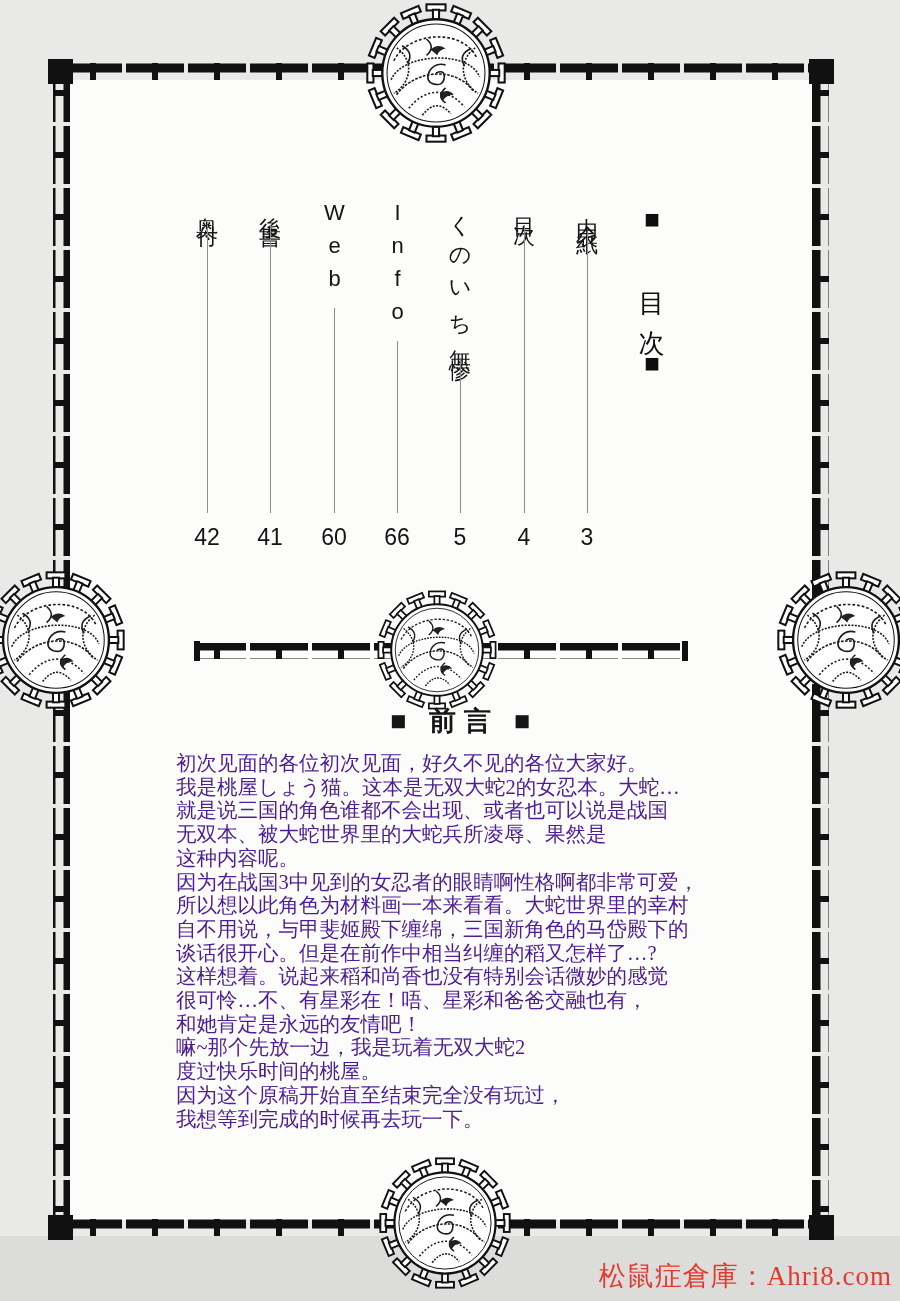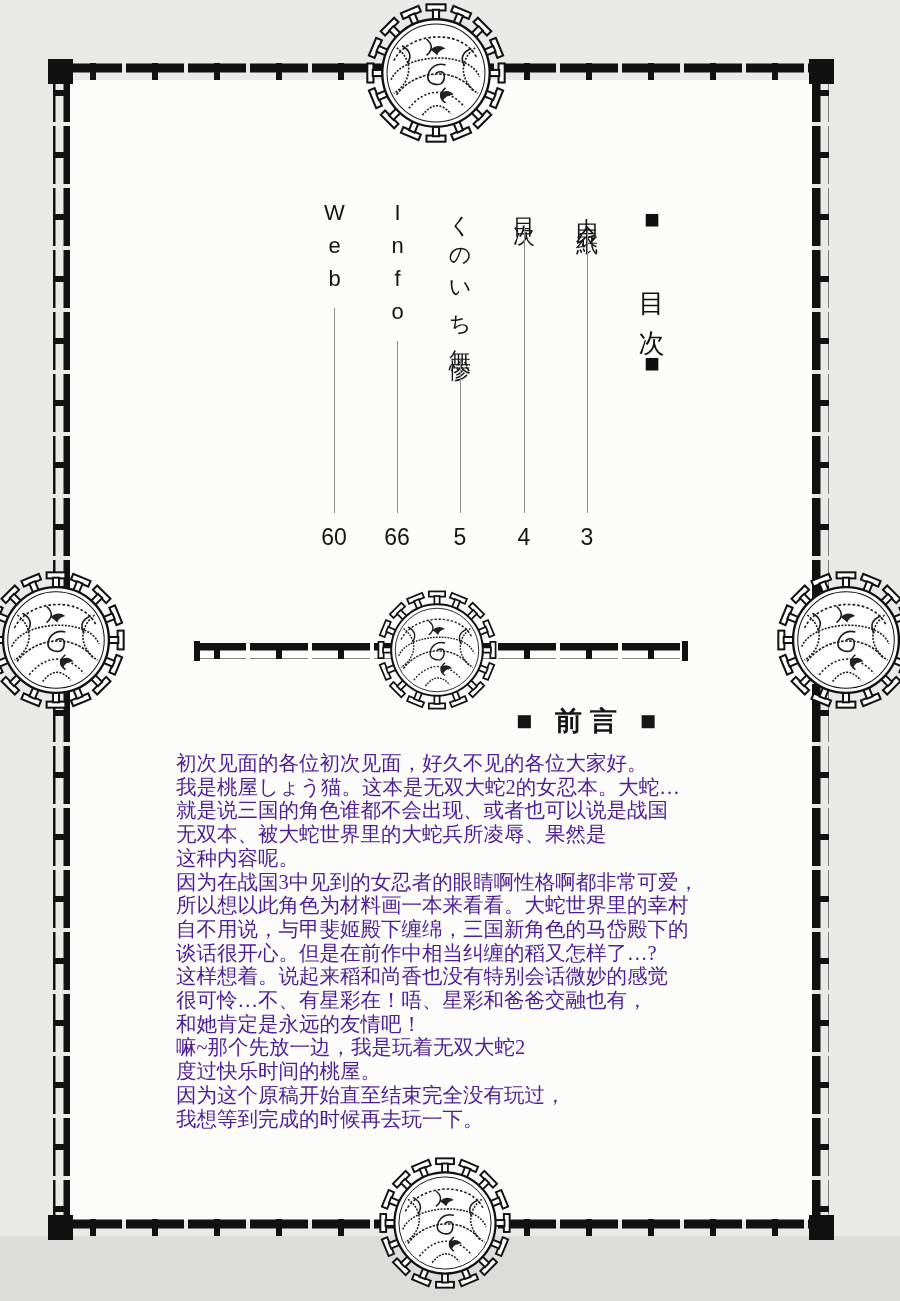--- a/index.html
+++ b/index.html
@@ -16,21 +16,21 @@
   .toc-line{flex:1 1 auto; width:1px; background:#8d8d8d; margin-top:9px; margin-bottom:11px;}
   .toc-page{font-family:"Liberation Sans", sans-serif; font-size:23px; color:#141414; height:28px;}
   .toc-title{position:absolute; left:622px; top:204px; width:60px; height:245px;
              display:flex; justify-content:center;}
   .toc-title span{writing-mode:vertical-rl; text-orientation:upright;
              font-family:"Liberation Sans", sans-serif;
              font-size:26px; letter-spacing:38px; color:#0e0e0e; line-height:1;}
 
   
   .preface-heading{position:absolute; left:264px; top:703px; width:400px;
-             text-align:right; font-size:27px; font-weight:600;
+             text-align:center; font-size:27px; font-weight:600;
              letter-spacing:8px; color:#151515;}
   .preface-body{position:absolute; left:176px; top:752px; width:540px;
              font-size:20.5px; line-height:23.7px; color:#4c1d95;
              white-space:pre-line;}
 
   
   .watermark{position:absolute; left:0; top:1258px; width:892px;
              text-align:right; font-size:27px; letter-spacing:1px;
              color:#e23a31;}
 </style>
@@ -147,33 +147,44 @@
   <div class="toc-entry" style="left:366px">
     <span class="toc-label">Info</span>
     <span class="toc-line"></span>
     <span class="toc-page">66</span>
   </div>
   <div class="toc-entry" style="left:303px">
     <span class="toc-label">Web</span>
     <span class="toc-line"></span>
     <span class="toc-page">60</span>
   </div>
+  <div class="toc-entry" style="left:239px">
+    <span class="toc-label">後書</span>
+    <span class="toc-line"></span>
+    <span class="toc-page">41</span>
+  </div>
+  <div class="toc-entry" style="left:176px">
+    <span class="toc-label">奥付</span>
+    <span class="toc-line"></span>
+    <span class="toc-page">42</span>
+  </div>
 
   <div class="preface-heading">■ 前言 ■</div>
   <div class="preface-body">初次见面的各位初次见面，好久不见的各位大家好。
 我是桃屋しょう猫。这本是无双大蛇2的女忍本。大蛇…
 就是说三国的角色谁都不会出现、或者也可以说是战国
 无双本、被大蛇世界里的大蛇兵所凌辱、果然是
 这种内容呢。
 因为在战国3中见到的女忍者的眼睛啊性格啊都非常可爱，
 所以想以此角色为材料画一本来看看。大蛇世界里的幸村
 自不用说，与甲斐姬殿下缠绵，三国新角色的马岱殿下的
 谈话很开心。但是在前作中相当纠缠的稻又怎样了…?
 这样想着。说起来稻和尚香也没有特别会话微妙的感觉
 很可怜…不、有星彩在！唔、星彩和爸爸交融也有，
 和她肯定是永远的友情吧！
 嘛~那个先放一边，我是玩着无双大蛇2
 度过快乐时间的桃屋。
 因为这个原稿开始直至结束完全没有玩过，
 我想等到完成的时候再去玩一下。</div>
 
+  <div class="watermark">松鼠症倉庫：Ahri8.com</div>
 
 </div>
 
 </body></html>

